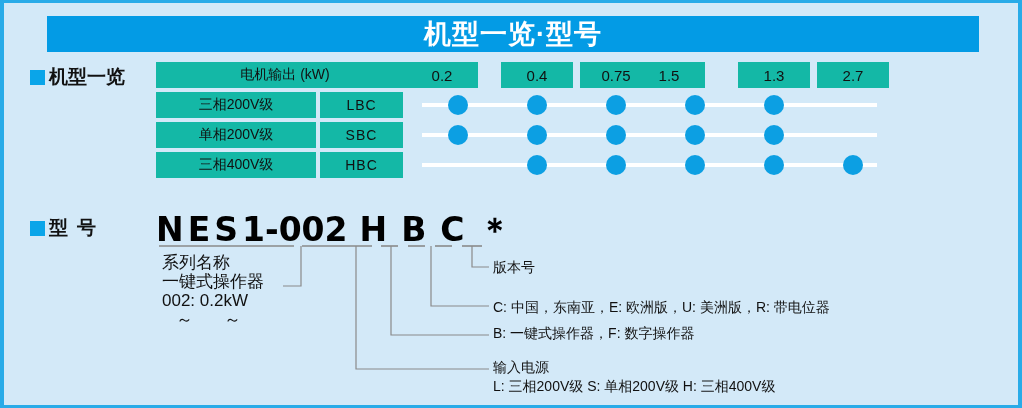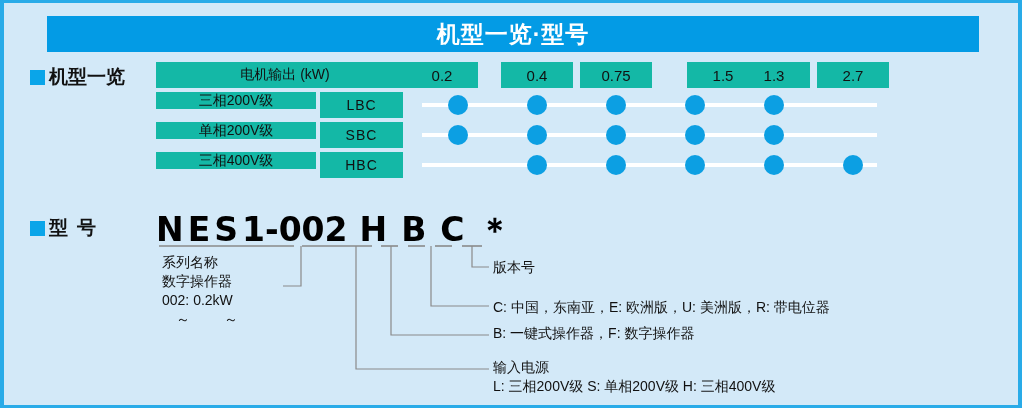--- a/index.html
+++ b/index.html
@@ -20,21 +20,21 @@
     border-bottom:3px solid #29abe8;
   }
 
   
   .title-bar{
     position:absolute;left:43px;top:13px;width:932px;height:36px;
     background:#039be5;
     display:flex;align-items:center;justify-content:center;
   }
   .title-bar .t{
-    color:#ffffff;font-size:23px;font-weight:bold;letter-spacing:1px;
+    color:#ffffff;font-size:27px;font-weight:bold;letter-spacing:1px;
   }
 
   
   .sec-label{
     position:absolute;
     display:flex;align-items:center;
     font-size:19px;font-weight:bold;color:#111;
   }
   .sec-label .sq{
     width:15px;height:15px;background:#0aa5e9;margin-right:4px;display:inline-block;
@@ -47,23 +47,23 @@
   .tbl{position:absolute;left:152px;top:59px;width:830px;height:117px;}
   .cell{
     position:absolute;background:#14b8a6;
     display:flex;align-items:center;justify-content:center;
     font-size:13px;color:#111;
     box-sizing:border-box;
   }
   .hdr-out{left:0px;top:0px;width:258px;height:26px;font-size:14px;}
   .kw{top:0px;width:72px;height:26px;font-size:15px;}
   .kw0{left:250px;} .kw1{left:345px;} .kw2{left:424px;text-align:right;}
-  .kw3{left:531px;} .kw4{left:582px;} .kw5{left:661px;}
-
-  .rlabel{left:0px;width:160px;height:17px;font-size:14px;}
+  .kw3{left:477px;} .kw4{left:582px;} .kw5{left:661px;}
+
+  .rlabel{left:0px;width:160px;height:26px;font-size:14px;}
   .rcode{left:164px;width:83px;height:26px;font-size:14px;letter-spacing:1px;}
   .r0{top:30px;} .r1{top:60px;} .r2{top:90px;}
 
   
   .track{
     position:absolute;left:266px;width:455px;height:4px;background:#ffffff;
   }
   .tr0{top:41px;} .tr1{top:71px;} .tr2{top:101px;}
   .dot{
     position:absolute;width:20px;height:20px;border-radius:50%;
@@ -74,21 +74,21 @@
   .mno{
     position:absolute;left:152px;top:205px;
     font-size:33px;font-weight:bold;color:#000;
     font-family:"DejaVu Sans",sans-serif;
     letter-spacing:0px;white-space:nowrap;
   }
   .mno span{display:inline-block;}
 
   .leg-block{
     position:absolute;left:158px;top:250px;
-    font-size:14px;color:#111;line-height:19px;white-space:nowrap;
+    font-size:17px;color:#111;line-height:19px;white-space:nowrap;
   }
   .leg-block .tilde{display:block;letter-spacing:0;padding-left:14px;}
   .leg-block .tilde i{font-style:normal;display:inline-block;width:48px;}
 
   .ann{
     position:absolute;
     font-size:14px;color:#111;line-height:19px;white-space:nowrap;
   }
   #ann-version{left:489px;top:255px;}
   #ann-region{left:489px;top:295px;}
@@ -183,21 +183,21 @@
 
     <polyline points="387,243 387,332 485,332" fill="none" stroke="#8a8a8a" stroke-width="1.2"></polyline>
 
     <polyline points="427,243 427,303 485,303" fill="none" stroke="#8a8a8a" stroke-width="1.2"></polyline>
 
     <polyline points="468,243 468,264 485,264" fill="none" stroke="#8a8a8a" stroke-width="1.2"></polyline>
   </svg>
 
   <div class="leg-block">
     <div>系列名称</div>
-    <div>数字操作器</div>
+    <div>一键式操作器</div>
     <div>002: 0.2kW</div>
     <div class="tilde"><i>～</i><i>～</i></div>
   </div>
 
   <div class="ann" id="ann-version">版本号</div>
   <div class="ann" id="ann-region">C: 中国，东南亚，E: 欧洲版，U: 美洲版，R: 带电位器</div>
   <div class="ann" id="ann-operator">B: 一键式操作器，F: 数字操作器</div>
   <div class="ann" id="ann-power">
     <div>输入电源</div>
     <div>L: 三相200V级  S: 单相200V级  H: 三相400V级</div>

